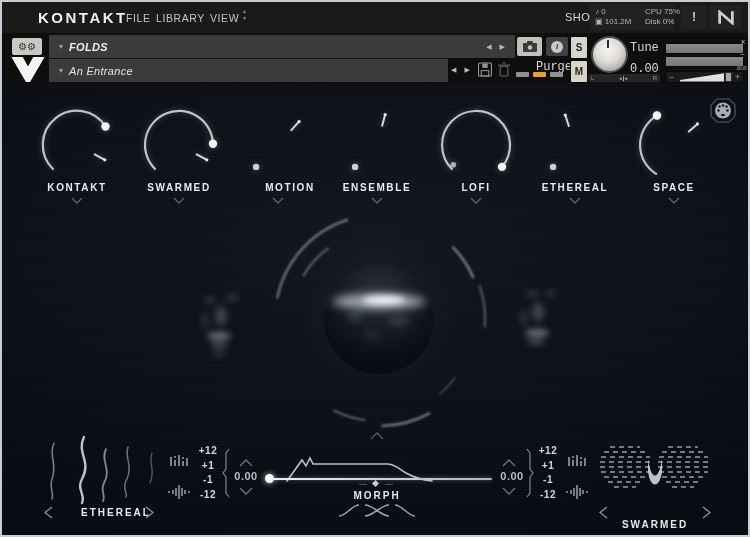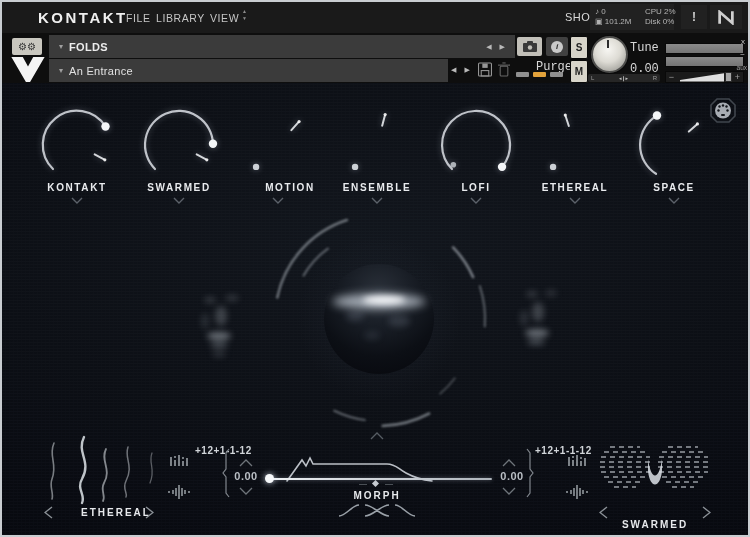--- a/index.html
+++ b/index.html
@@ -12,21 +12,21 @@
   .menu{top:10px;font-size:10.5px;color:#c6c6c6;letter-spacing:.6px;cursor:default;}
   .spinner{left:240px;top:7px;display:flex;flex-direction:column;gap:2px;align-items:center;color:#8d8d8d;font-size:5px;line-height:5px;}
   .shop{left:563px;top:9px;font-size:11px;color:#dadada;letter-spacing:.5px;}
   .statpanel{left:588px;top:2px;width:84px;height:26px;background:#212121;}
   .stat2{font-size:8px;line-height:10px;color:#b4b4b4;white-space:pre;}
   .tbtn{top:3px;width:26px;height:24px;background:#212121;color:#cfcfcf;display:flex;align-items:center;justify-content:center;}
   
   .hdr{position:absolute;left:0;top:31px;width:100%;height:50px;background:#0e0e0e;}
   .strip{position:absolute;background:#3b3b3b;display:flex;align-items:center;}
   .caret{color:#9f9f9f;font-size:8px;margin:0 6px 0 10px;}
-  .hname{color:#ececec;font-size:11px;font-weight:bold;letter-spacing:.3px;}
+  .hname{color:#ececec;font-size:11px;font-weight:bold;letter-spacing:.3px;font-style:italic;}
   .navarr{color:#b9b9b9;font-size:7px;letter-spacing:8px;}
   .gearbtn{left:10px;top:5px;width:30px;height:17px;background:#c9c7bf;border-radius:2px;color:#333;
            display:flex;align-items:center;justify-content:center;font-size:10px;line-height:10px;}
   .smbtn{width:16px;height:21px;background:#d8d5ca;border:1px solid #090909;color:#1e1e1e;font-size:10px;font-weight:bold;
          display:flex;align-items:center;justify-content:center;border-radius:2px;}
   .tuneknob{left:589px;top:3px;width:33px;height:33px;border-radius:50%;
             background:radial-gradient(circle at 45% 35%,#f7f6f2 0%,#dddbd4 45%,#a8a7a1 80%,#777672 100%);
             border:2px solid #4e4e4c;box-shadow:0 0 0 1px #0a0a0a;}
   .tuneknob:after{content:"";position:absolute;left:14px;top:2px;width:2px;height:8px;background:#2c2c2c;}
   .hlabel{font-size:12px;color:#d8d8d8;font-family:Liberation Mono, monospace;}
@@ -48,21 +48,21 @@
   .knob{position:absolute;top:17px;width:90px;height:90px;filter:drop-shadow(0 0 3px rgba(220,230,245,.35));}
   .klabel{position:absolute;top:99px;width:120px;text-align:center;font-size:10px;font-weight:bold;
           letter-spacing:1.6px;color:#e9ebee;}
   .kchev{position:absolute;top:114px;width:12px;height:7px;}
   .blur1{filter:blur(1.1px);}
   .sphere{left:322px;top:181px;width:110px;height:110px;border-radius:50%;
           background:radial-gradient(circle at 50% 26%,#2b313a 0%,#1a1f27 32%,#0c0f15 65%,#06070c 100%);}
   .hl{border-radius:50%;}
   .seg{stroke:#b6bdc5;fill:none;stroke-linecap:round;}
   .stext{font-size:10px;font-weight:bold;letter-spacing:2px;color:#e6e8eb;text-align:center;}
-  .semi{display:flex;flex-direction:row;width:26px;}
+  .semi{display:flex;flex-direction:column;width:26px;}
   .semi span{font-size:10px;font-weight:bold;color:#d2d6da;height:14.5px;text-align:center;letter-spacing:.5px;}
   .val{font-size:11px;font-weight:bold;color:#b9bec4;letter-spacing:.5px;text-align:center;width:40px;}
   .layerarrow{width:9px;height:13px;cursor:pointer;}
   .grain{position:absolute;inset:0;opacity:.05;pointer-events:none;
          background-image:repeating-linear-gradient(0deg,transparent 0 2px,#5a646f 2px 3px),
                           repeating-linear-gradient(90deg,transparent 0 3px,#39414b 3px 4px);}
 </style>
 </head>
 <body>
 
@@ -73,21 +73,21 @@
     <div class="abs menu" style="left:124px">FILE</div>
     <div class="abs menu" style="left:154px">LIBRARY</div>
     <div class="abs menu" style="left:208px">VIEW</div>
     <div class="abs spinner">
         <span>▲</span>
         <span>▼</span>
       </div>
     <div class="abs menu shop">SHOP</div>
     <div class="abs statpanel">
       <div class="abs stat2" style="left:5px;top:3px"><span>♪</span> <span>0</span><br><span>▣</span> <span>101.2M</span></div>
-      <div class="abs stat2" style="left:55px;top:3px"><span>CPU 2%</span><br><span>Disk 0%</span></div>
+      <div class="abs stat2" style="left:55px;top:3px"><span>CPU 75%</span><br><span>Disk 0%</span></div>
     </div>
     <div class="abs tbtn" style="left:679px;font-size:12px;font-weight:bold">!</div>
     <div class="abs tbtn" style="left:708px;width:32px">
       <svg width="20" height="15" viewBox="0 0 22 16">
         <polyline points="4,15 4,2 18,14 18,1" fill="none" stroke="#cfcfcf" stroke-width="3"></polyline>
       </svg>
     </div>
   </div>
 
   <div class="hdr">

